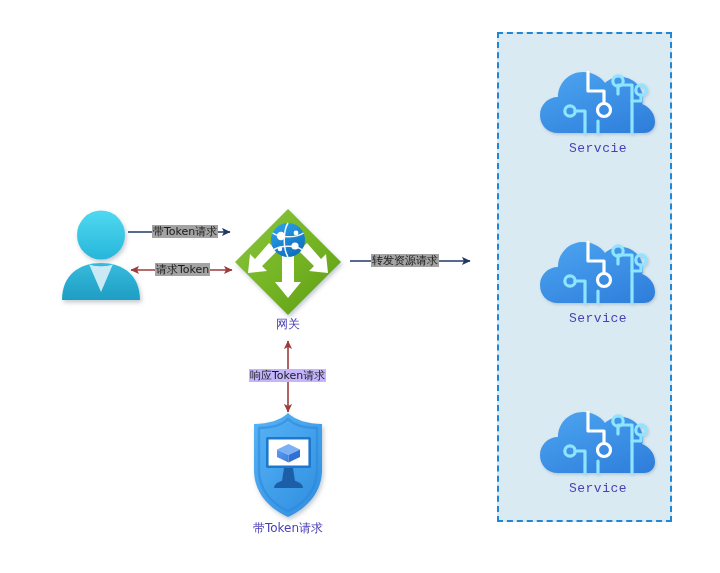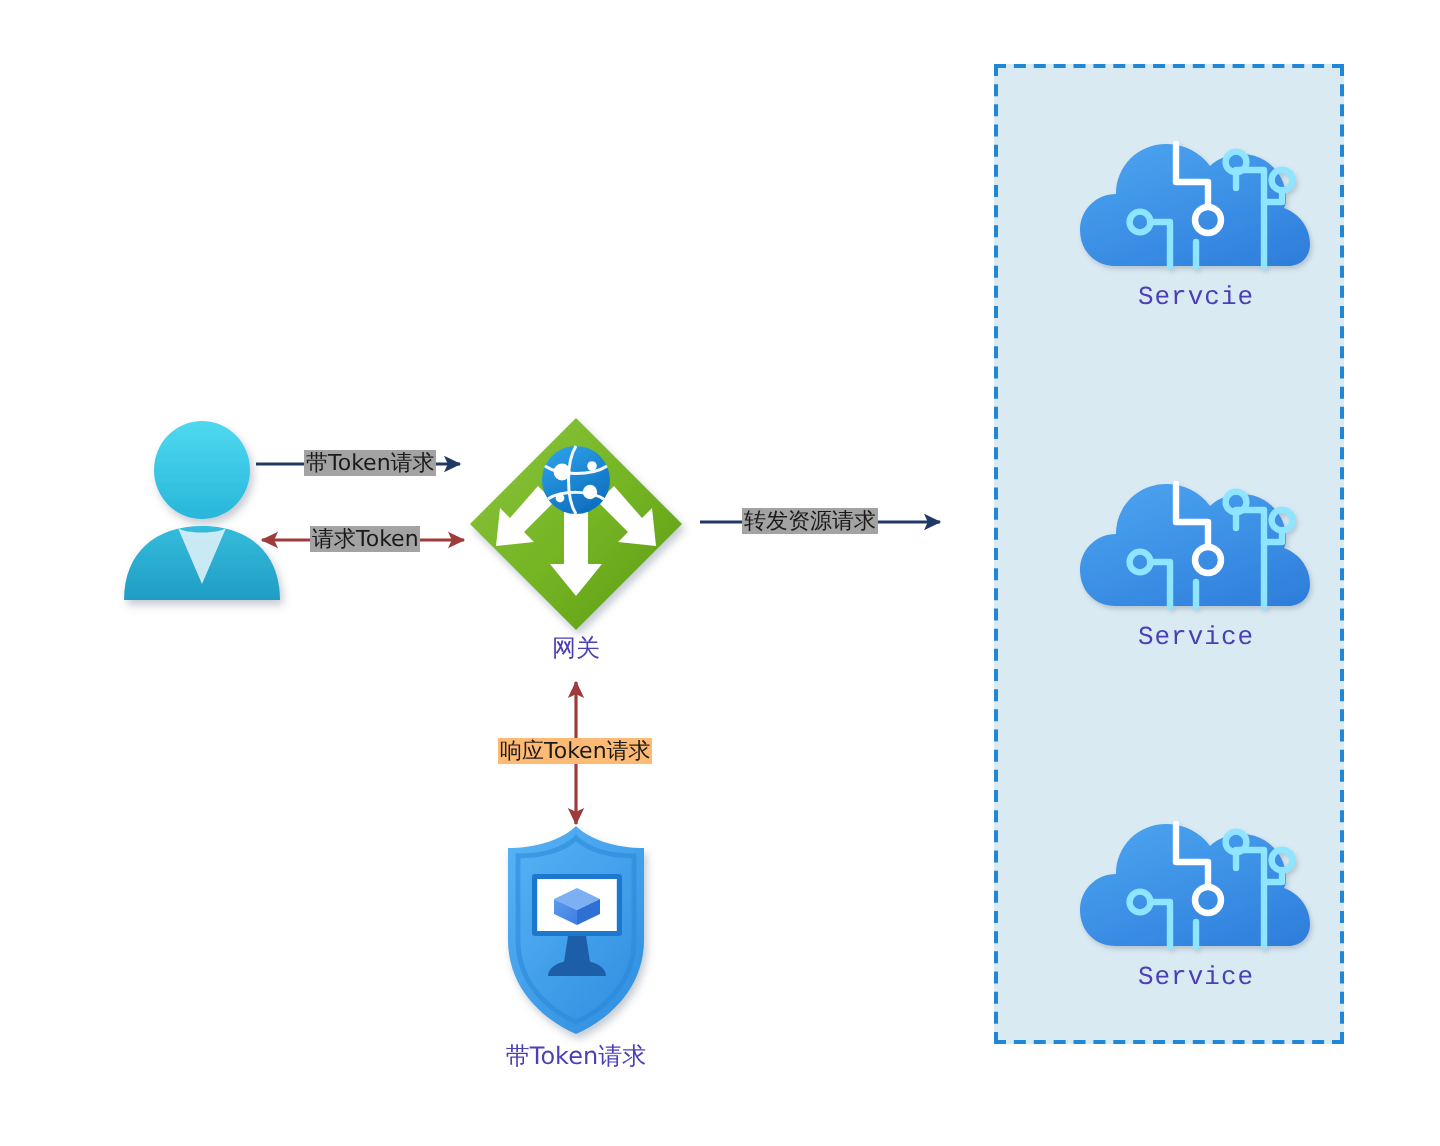--- a/index.html
+++ b/index.html
@@ -58,21 +58,21 @@
     position: absolute;
     font-family: "DejaVu Sans", "Liberation Sans", sans-serif;
     font-size: 11px;
     color: #1a1a1a;
     white-space: nowrap;
     background: #a3a3a3;
     padding: 0 1px;
     line-height: 13px;
   }
   .edge-label.vertical-label {
-    background: #fdba74;
+    background: #c4b5fd;
   }
 </style>
 </head>
 <body>
 
 <div id="diagram-root">
 
   <div class="node" id="service-group"></div>
 
   <svg id="canvas" viewBox="0 0 720 573" xmlns="http://www.w3.org/2000/svg">

